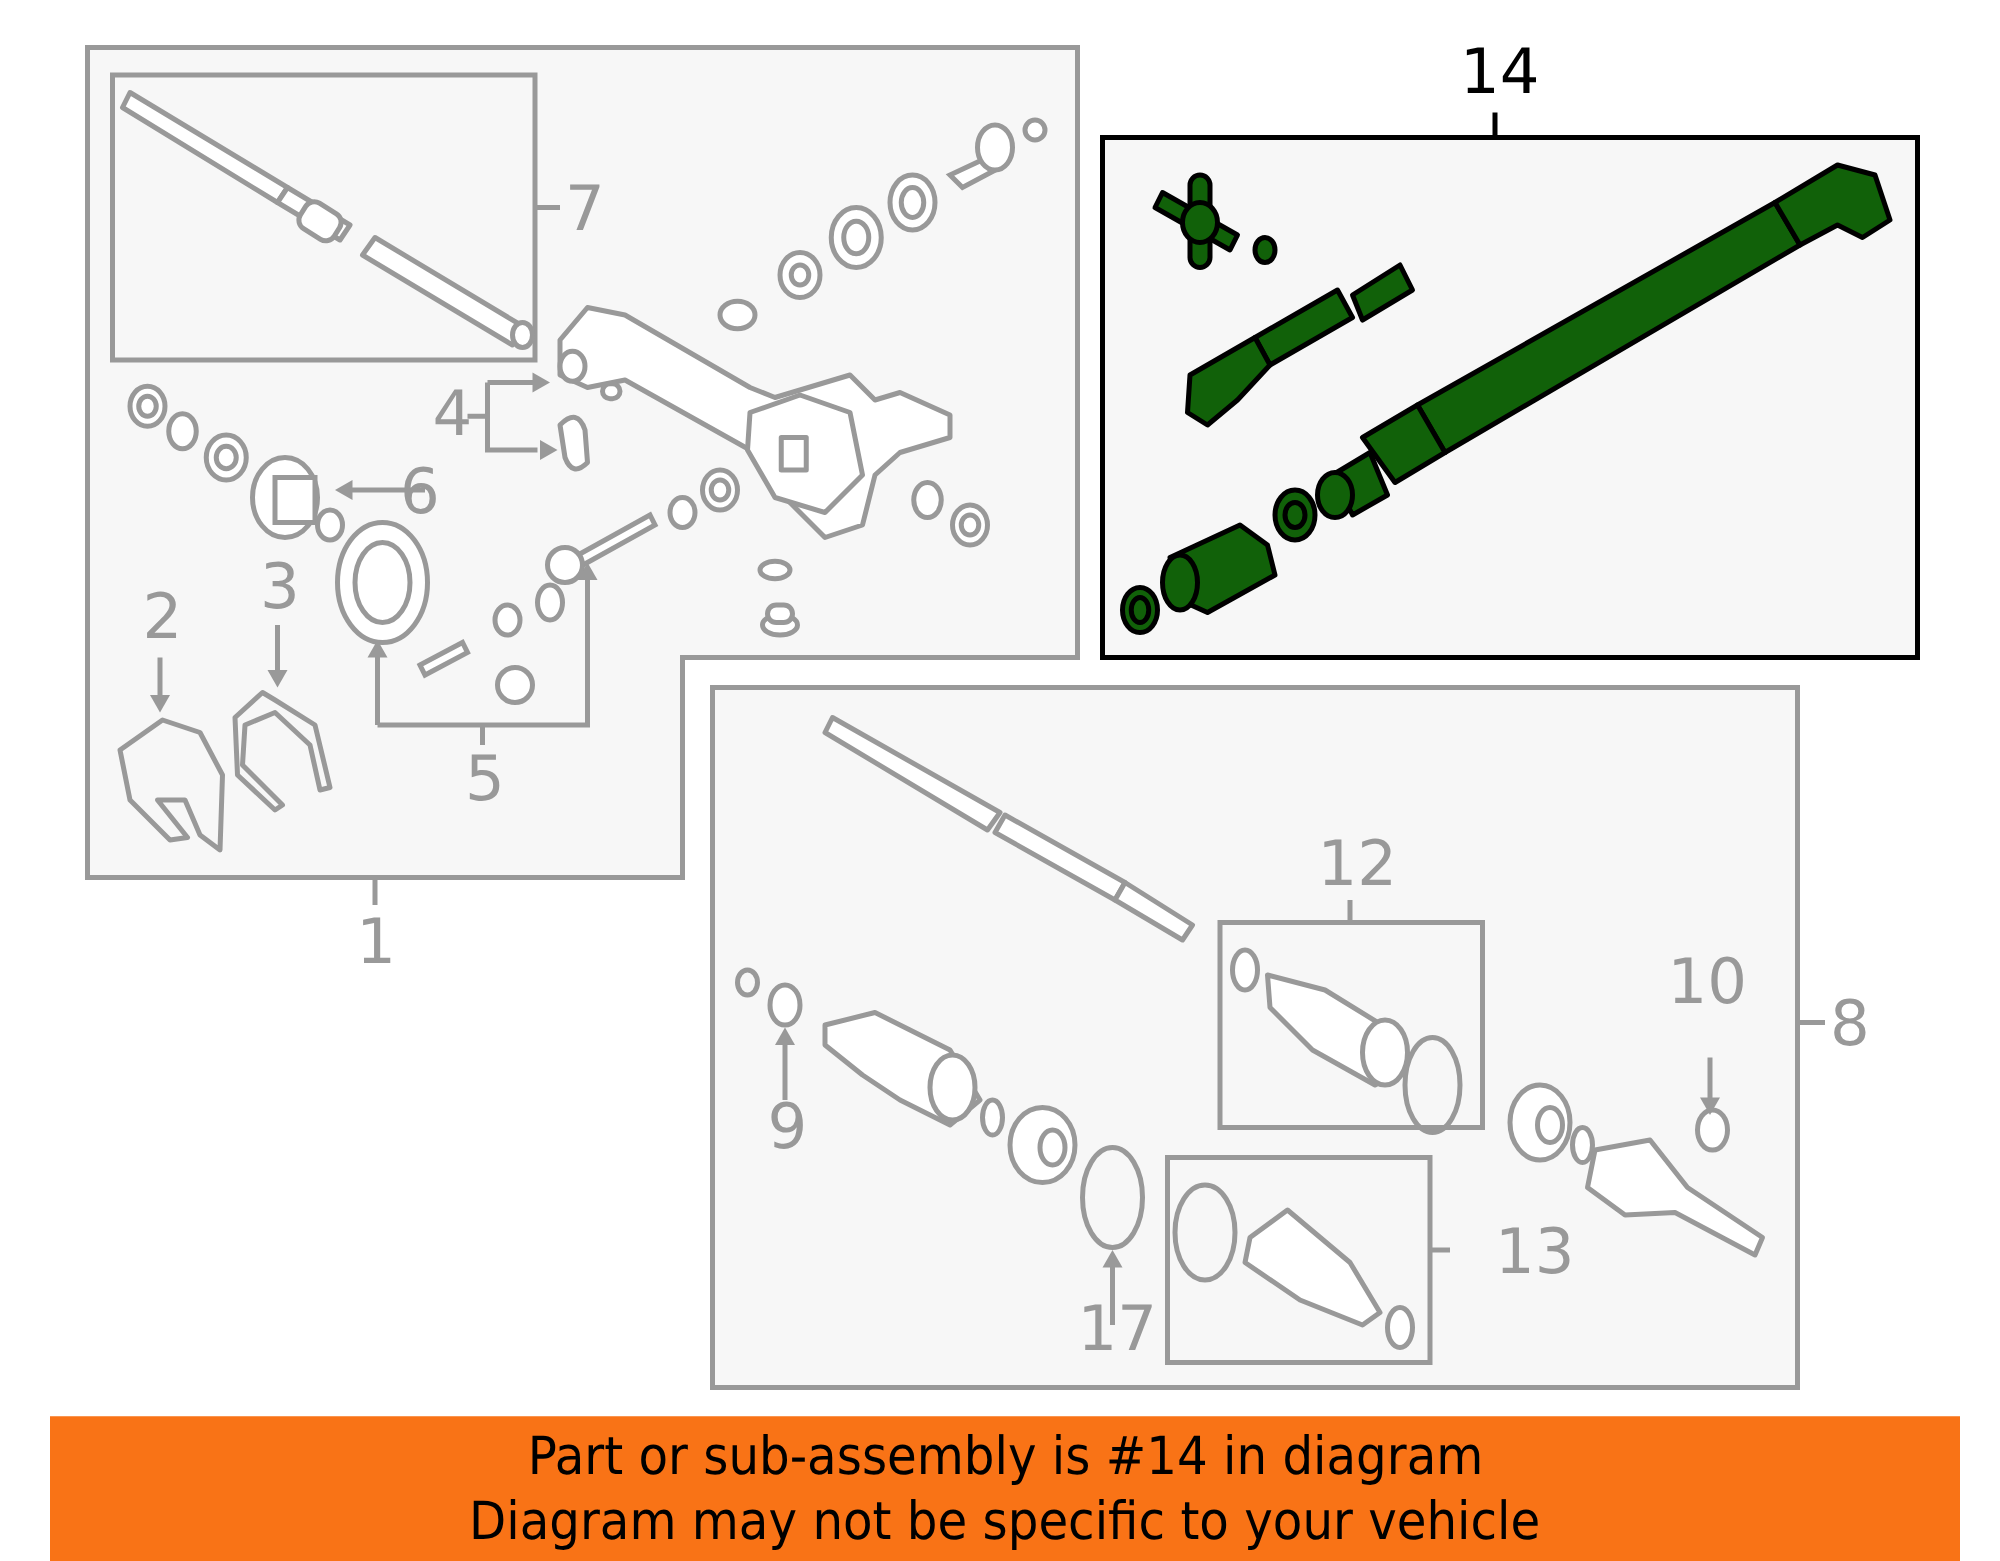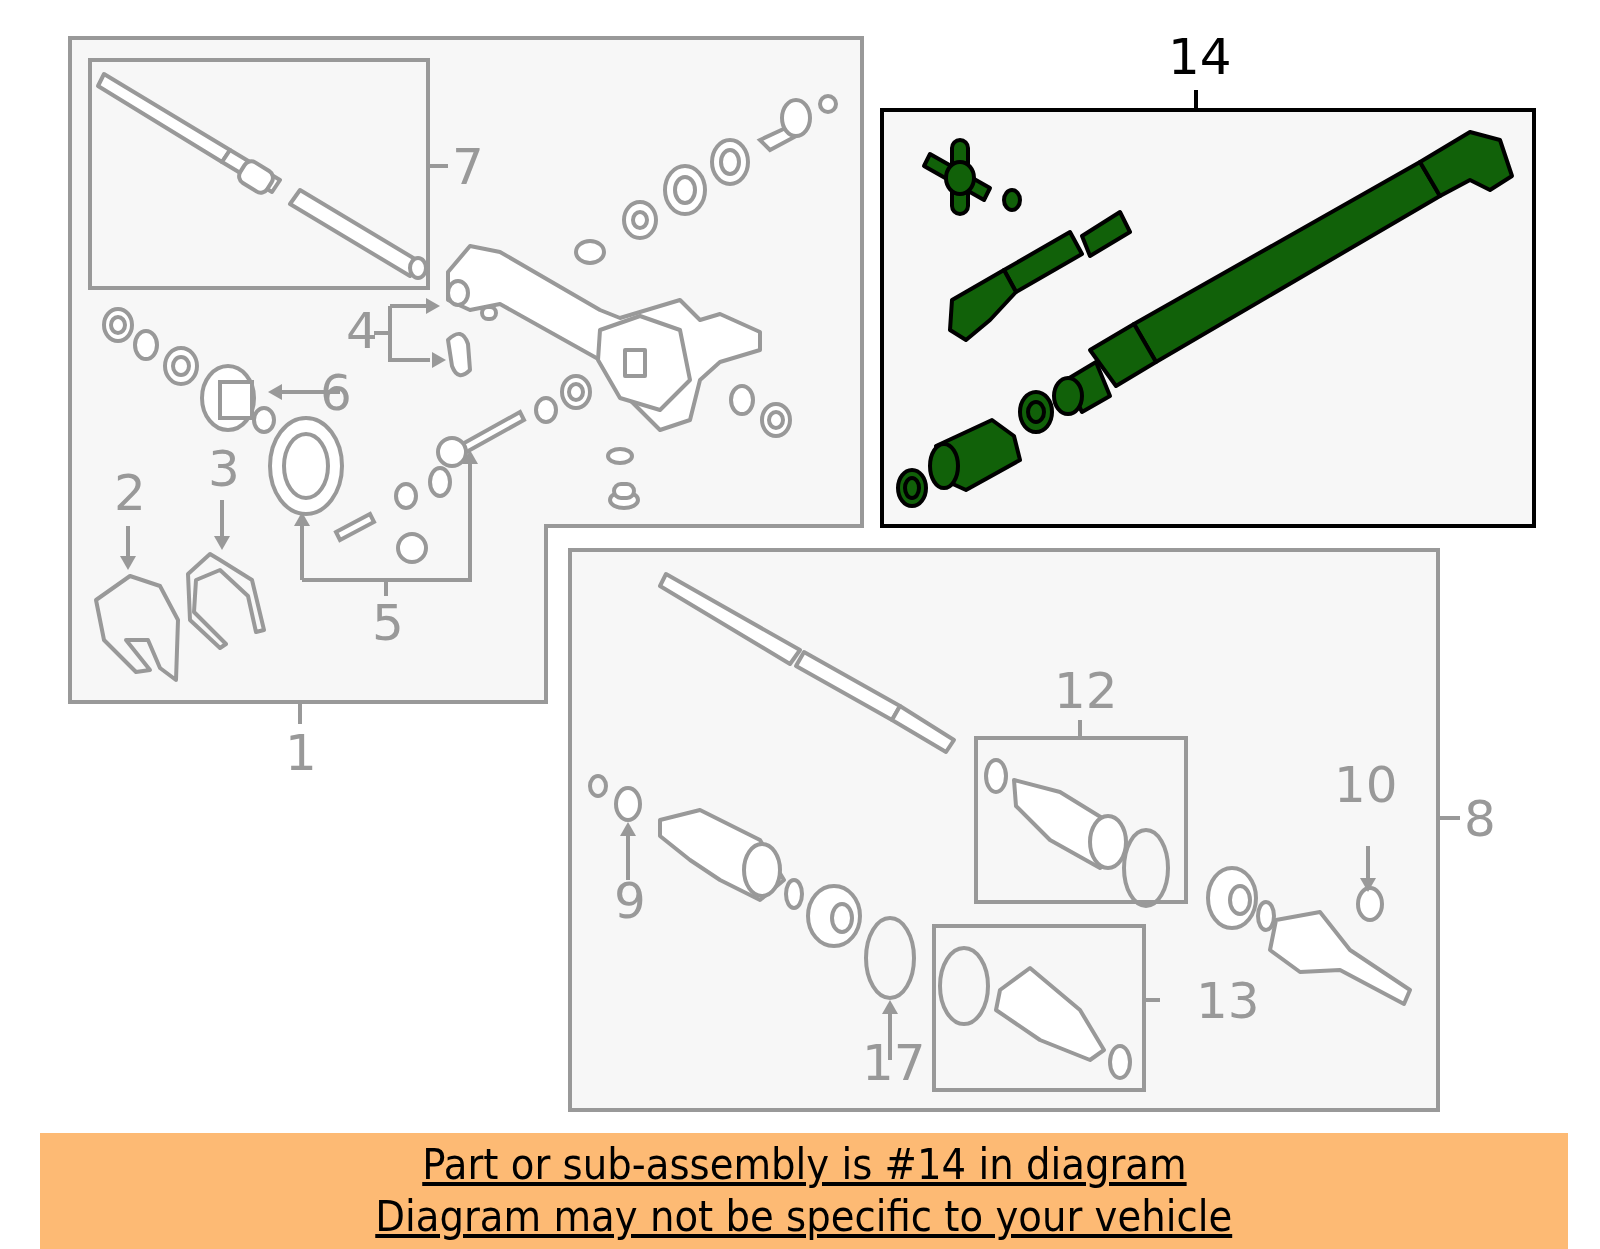--- a/index.html
+++ b/index.html
@@ -3,22 +3,22 @@
 <meta charset="utf-8">
 <style>
   html, body { margin:0; padding:0; background:#ffffff; }
   body { width:1600px; height:1249px; position:relative; overflow:hidden;
          font-family:"DejaVu Sans", sans-serif; }
   .diagram { position:absolute; left:0; top:0; width:1600px; height:1249px; }
   .callout { position:absolute; font-family:"DejaVu Sans", sans-serif; font-size:50px;
              line-height:1; color:#999999; }
   .callout.dark { color:#000000; }
   .banner { position:absolute; left:40px; top:1133px; width:1528px; height:116px;
-            background:#fdba74; display:flex; flex-direction:column; align-items:center;
-            justify-content:center;text-decoration:underline; }
+            background:#f97316; display:flex; flex-direction:column; align-items:center;
+            justify-content:center; }
   .banner-line { font-family:"DejaVu Sans", sans-serif; font-size:42px; line-height:52px;
                  color:#000000; white-space:nowrap; transform:scaleX(0.92); }
 </style>
 </head>
 <body>
 
 <svg class="diagram" viewBox="0 0 1600 1249" xmlns="http://www.w3.org/2000/svg">
 
   <g>
     <path d="M70 38 H862 V526 H546 V702 H70 Z" fill="#f7f7f7" stroke="#999" stroke-width="4"></path>

